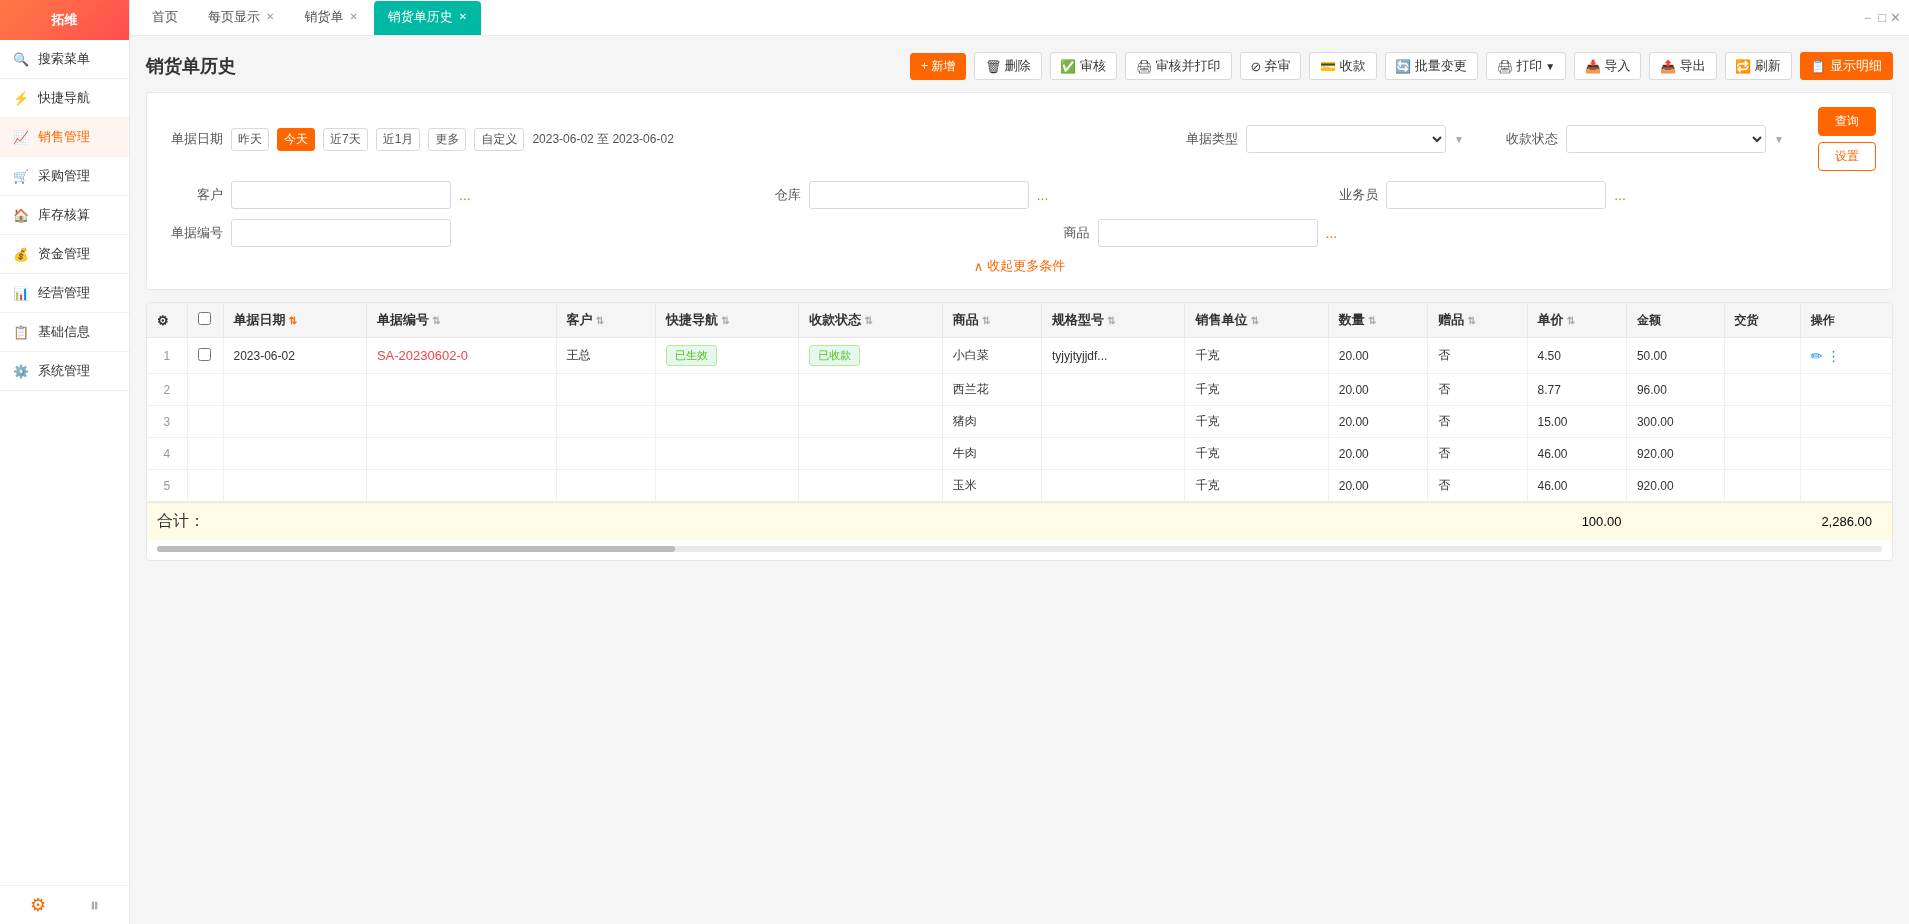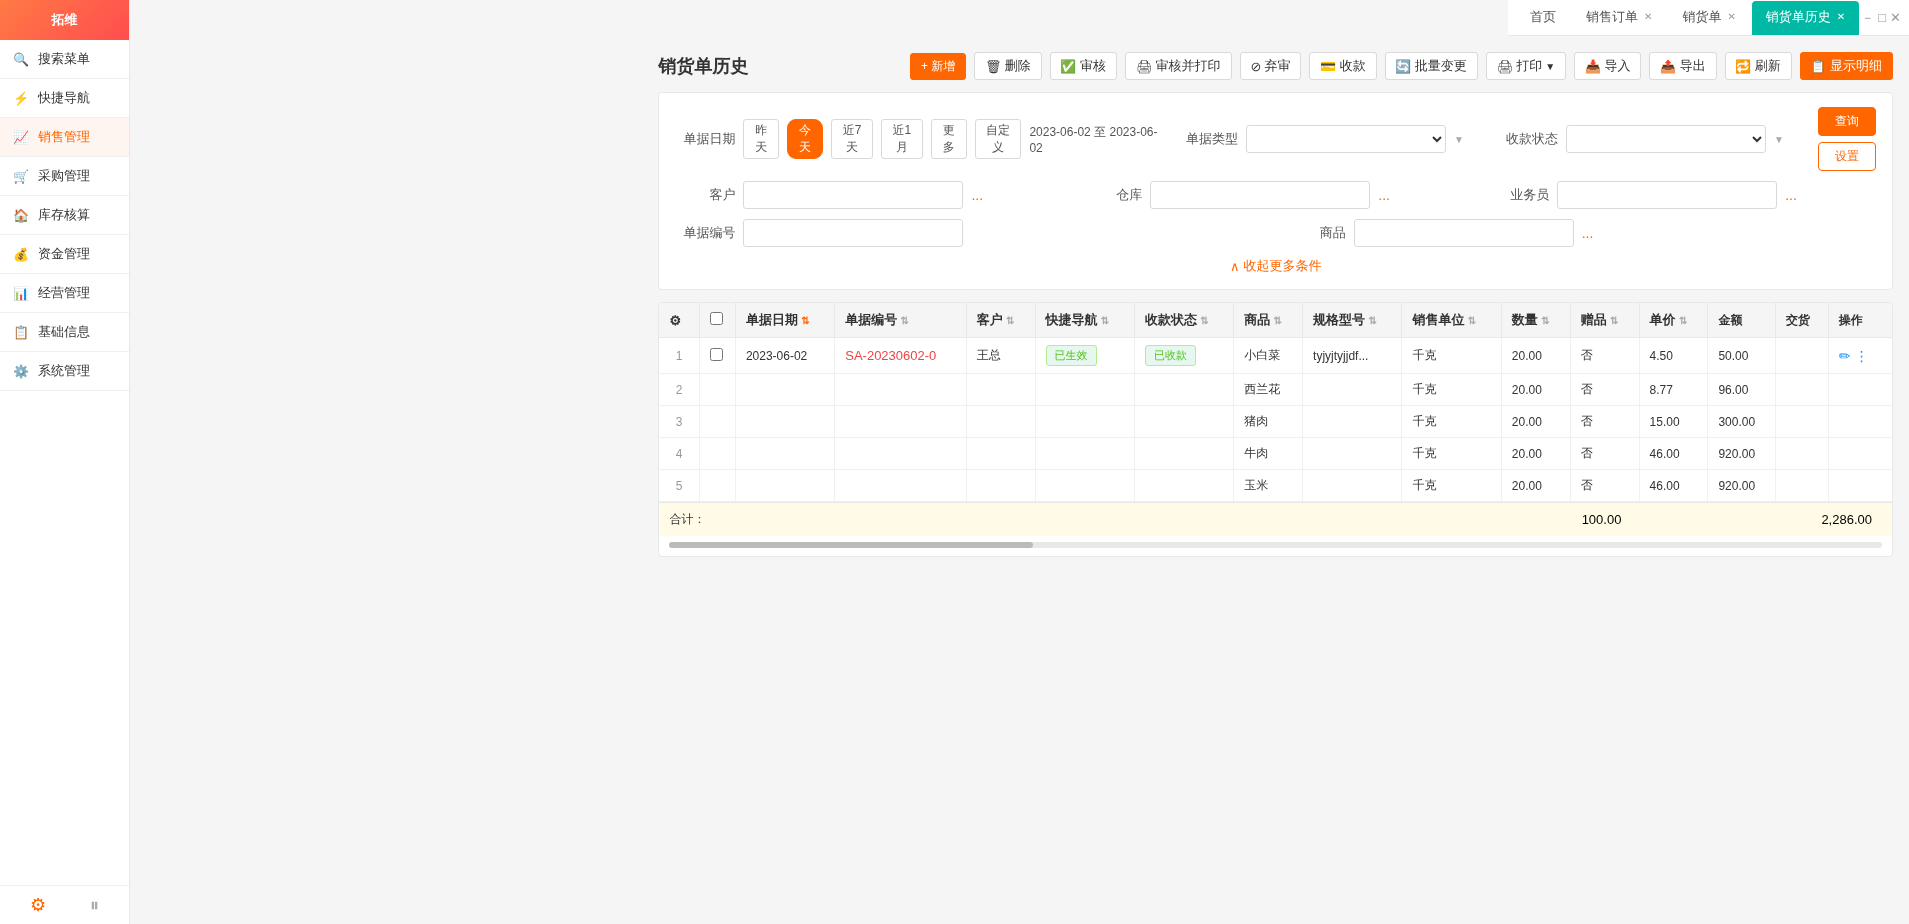--- a/index.html
+++ b/index.html
@@ -43,21 +43,20 @@
       justify-content: space-around;
       padding: 8px;
     }
 
     
     .main {
       flex: 1;
       display: flex;
       flex-direction: column;
       overflow: hidden;
-      align-items: flex-end;
     }
 
     
     .tab-bar {
       display: flex;
       align-items: center;
       background: #fff;
       border-bottom: 1px solid #e8e8e8;
       height: 36px;
       padding: 0 8px;
@@ -207,21 +206,20 @@
       border-radius: 3px;
       cursor: pointer;
       background: #fff;
       color: #555;
       font-size: 12px;
     }
     .date-btn.active {
       background: #ff6600;
       border-color: #ff6600;
       color: #fff;
-      border-radius: 9px;
     }
     .date-range {
       color: #555;
       font-size: 12px;
     }
     .ellipsis-btn {
       color: #ff6600;
       cursor: pointer;
       font-size: 14px;
     }
@@ -283,21 +281,21 @@
     .action-icon { color: #1890ff; cursor: pointer; margin-right: 4px; font-size: 14px; }
 
     
     .table-footer {
       background: #fffbe6;
       border-top: 1px solid #e8e8e8;
       padding: 8px 10px;
       display: flex;
       align-items: center;
     }
-    .total-label { color: #333; font-size: 12px; min-width: 60px; }
+    .total-label { color: #333; font-size: 16px; min-width: 60px; }
 
     
     .pagination-bar {
       display: flex;
       align-items: center;
       justify-content: flex-end;
       padding: 8px 16px;
       background: #fff;
       border-top: 1px solid #e8e8e8;
       gap: 8px;
@@ -396,21 +394,21 @@
   </div>
 </div>
 
 <div class="main">
 
   <div class="tab-bar">
     <div class="tab-item">
       <span>首页</span>
     </div>
     <div class="tab-item">
-      <span>销售订单</span>
+      <span>每页显示</span>
       <span class="tab-close">✕</span>
     </div>
     <div class="tab-item">
       <span>销货单</span>
       <span class="tab-close">✕</span>
     </div>
     <div class="tab-item active">
       <span>销货单历史</span>
       <span class="tab-close" style="color:#fff;">✕</span>
     </div>

